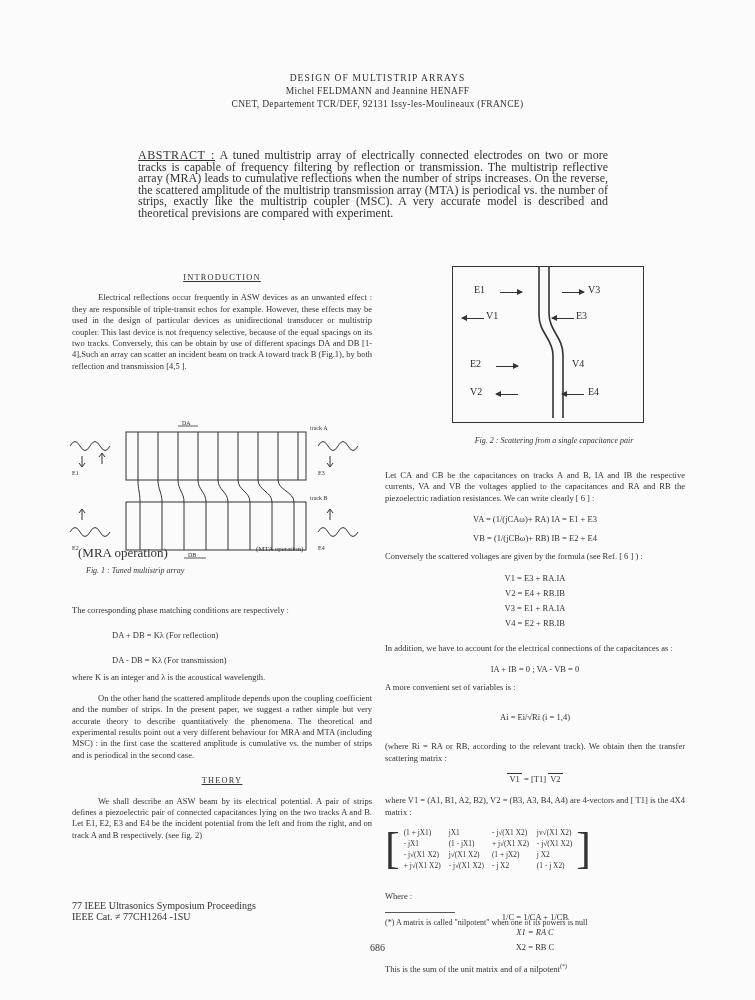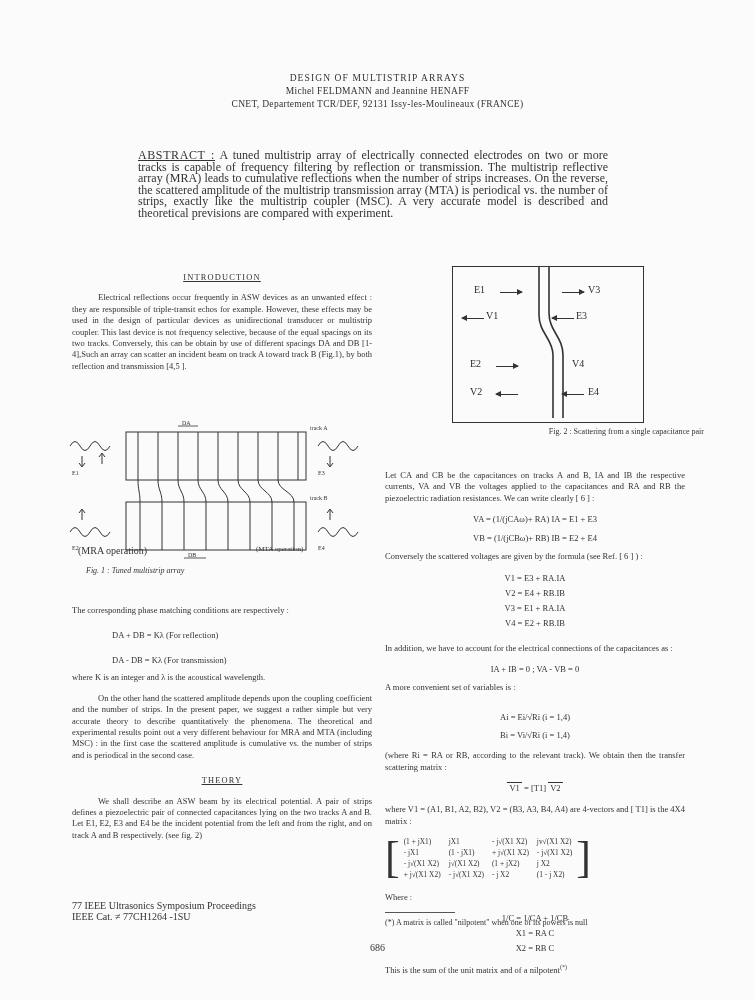--- a/index.html
+++ b/index.html
@@ -102,23 +102,24 @@
     left: 452px;
     top: 266px;
     width: 190px;
     height: 155px;
     border: 1.6px solid #333;
     background: #fbfbfb;
   }
   .fig2cap {
     position: absolute;
     left: 404px;
-    top: 427px;
+    top: 436px;
     width: 300px;
-    text-align: right;
+    text-align: center;
+    font-style: italic;
     font-size: 8px;
     color: #333;
   }
   .lbl2 {
     position: absolute;
     font-size: 10px;
     font-family: "Liberation Serif", serif;
   }
   .arrow {
     position: absolute;
@@ -276,21 +277,21 @@
       <text x="116" y="5" font-size="6" fill="#333">DA</text>
       <text x="122" y="137" font-size="6" fill="#333">DB</text>
       <text x="244" y="10" font-size="6" fill="#333">track A</text>
       <text x="244" y="80" font-size="6" fill="#333">track B</text>
       <text x="6" y="55" font-size="6" fill="#333">E1</text>
       <text x="6" y="130" font-size="6" fill="#333">E2</text>
       <text x="252" y="55" font-size="6" fill="#333">E3</text>
       <text x="252" y="130" font-size="6" fill="#333">E4</text>
     </svg>
   </div>
-  <div style="position:absolute;left:78px;top:545px;font-size:10px;color:#333;">(MRA operation)</div>
+  <div style="position:absolute;left:78px;top:545px;font-size:13px;color:#333;">(MRA operation)</div>
   <div style="position:absolute;left:256px;top:545px;font-size:7px;color:#333;">(MTA operation)</div>
   <div class="fig1cap">Fig. 1 : Tuned multistrip array</div>
 
   <div class="col" style="left:72px; top:605px;">
     <p>The corresponding phase matching conditions are respectively :</p>
     <div class="eqn-left">DA + DB = Kλ (For reflection)</div>
     <div class="eqn-left">DA - DB = Kλ (For transmission)</div>
     <p>where K is an integer and λ is the acoustical wavelength.</p>
     <p class="indent">On the other hand the scattered amplitude depends upon the coupling coefficient and the number of strips. In the present paper, we suggest a rather simple but very accurate theory to describe quantitatively the phenomena. The theoretical and experimental results point out a very different behaviour for MRA and MTA (including MSC) : in the first case the scattered amplitude is cumulative vs. the number of strips and is periodical in the second case.</p>
     <div class="sec-head" style="margin-top:14px;">THEORY</div>
@@ -330,22 +331,21 @@
     <div class="eqn">VA = (1/(jCAω)+ RA) IA = E1 + E3</div>
     <div class="eqn">VB = (1/(jCBω)+ RB)  IB = E2 + E4</div>
     <p>Conversely the scattered voltages are given by the formula  (see Ref. [ 6 ] ) :</p>
     <div class="eqn" style="margin:3px 0;">V1 = E3 + RA.IA</div>
     <div class="eqn" style="margin:3px 0;">V2 = E4 + RB.IB</div>
     <div class="eqn" style="margin:3px 0;">V3 = E1 + RA.IA</div>
     <div class="eqn" style="margin:3px 0 9px 0;">V4 = E2 + RB.IB</div>
     <p style="margin-top:14px;">In addition, we have to account for the electrical connections of the capacitances as :</p>
     <div class="eqn">IA + IB = 0 ; VA - VB = 0</div>
     <p style="margin-bottom:18px;">A more convenient set of variables is :</p>
-    <div class="eqn" style="margin:6px 0;">Ai = Ei/√Ri      (i = 1,4)</div>
-    <div class="eqn" style="margin:2px 0 9px 0;">Bi = Vi/√Ri     (i = 1,4)</div>
+    <div class="eqn" style="margin:18px 0;">Ai = Ei/√Ri      (i = 1,4)</div>
     <p>(where  Ri = RA or RB, according to the relevant track). We obtain then the transfer scattering matrix :</p>
     <div class="eqn" style="margin:8px 0 10px 0;">
       <span style="border-top:1px solid #333;padding:0 2px;">V1</span>
       <span> = [T1] </span>
       <span style="border-top:1px solid #333;padding:0 2px;">V2</span>
     </div>
     <p>where V1 = (A1, B1, A2, B2), V2 = (B3, A3, B4, A4) are 4-vectors and [ T1] is the 4X4 matrix :</p>
 
     <div class="matrix-wrap">
       <span class="brk">[</span>
@@ -373,23 +373,23 @@
           <td>+ j√(X1  X2)</td>
           <td>- j√(X1  X2)</td>
           <td>- j X2</td>
           <td>(1 - j X2)</td>
         </tr>
       </tbody>
         </table>
       <span class="brk">]</span>
     </div>
 
-    <p style="margin-top:12px;">Where :</p>
+    <p style="margin-top:20px;">Where :</p>
     <div class="eqn" style="margin:3px 0;">1/C = 1/CA + 1/CB</div>
-    <div class="eqn" style="margin:3px 0;">X1 = RA C</div>
+    <div class="eqn" style="margin:3px 0;font-style:italic;">X1 = RA C</div>
     <div class="eqn" style="margin:3px 0 8px 0;">X2 = RB C</div>
     <p>
       <span>This is the sum of the unit matrix and of a nilpotent</span><span class="sup">(*)</span>
     </p>
   </div>
 
   <div class="footer-left">
     <div>77 IEEE Ultrasonics Symposium Proceedings</div>
     <div>IEEE Cat. ≠ 77CH1264 -1SU</div>
   </div>

